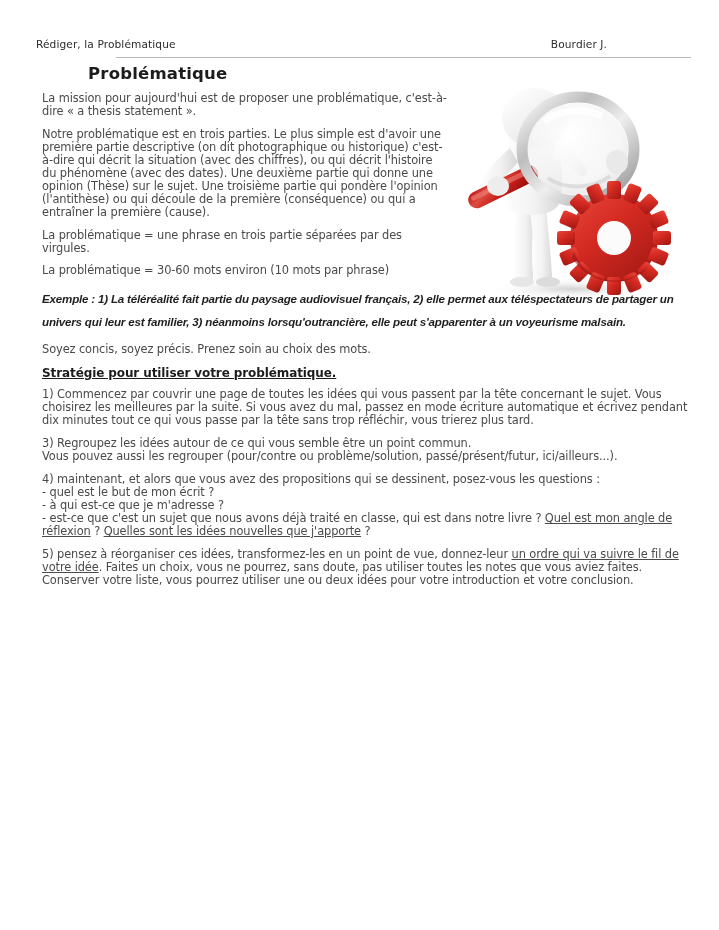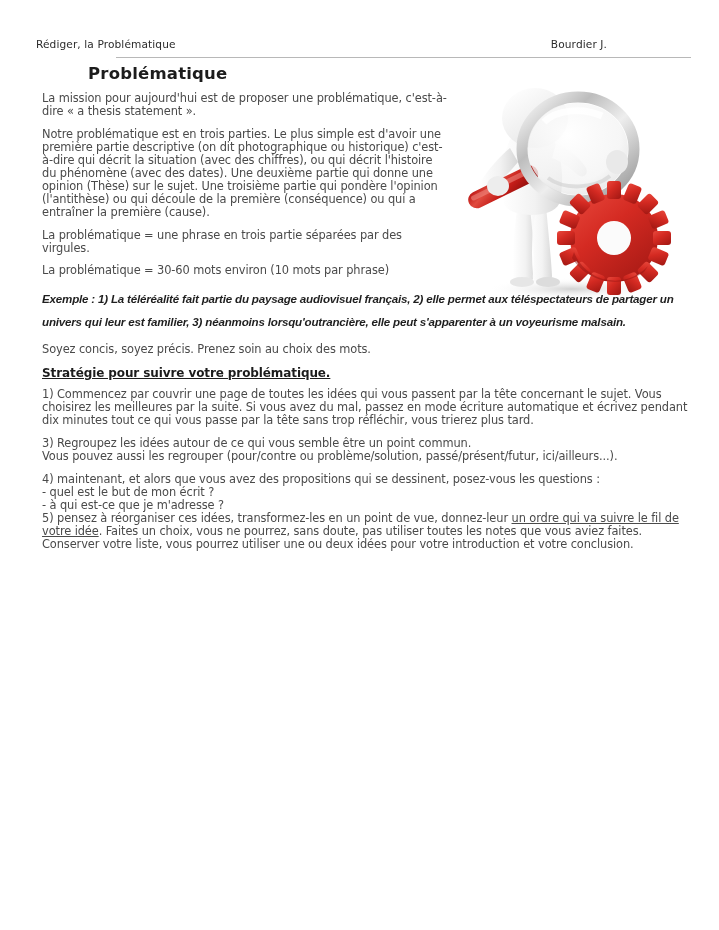--- a/index.html
+++ b/index.html
@@ -241,28 +241,29 @@
 
     <p class="para narrow tight">La problématique = une phrase en trois partie séparées par des virgules.</p>
 
 
     <p class="para">La problématique = 30-60 mots environ (10 mots par phrase)</p>
 
     <p class="example">Exemple : 1) La téléréalité fait partie du paysage audiovisuel français, 2) elle permet aux téléspectateurs  de partager un univers qui leur est familier, 3) néanmoins lorsqu'outrancière, elle peut s'apparenter à un voyeurisme malsain.</p>
 
     <p class="para">Soyez concis, soyez précis. Prenez soin au choix des mots.</p>
 
-    <p class="strategy-heading">Stratégie pour suivre votre problématique.</p>
+    <p class="strategy-heading">Stratégie pour utiliser votre problématique.</p>
 
     <p class="para step">1) Commencez par couvrir une page de toutes les idées qui vous passent par la tête concernant le sujet. Vous choisirez les meilleures par la suite. Si vous avez du mal, passez en mode écriture automatique et écrivez pendant dix minutes tout ce qui vous passe par la tête sans trop réfléchir, vous trierez plus tard.</p>
 
 
     <p class="para nogap">3) Regroupez les idées autour de ce qui vous semble être un point commun.</p>
     <p class="para step">Vous pouvez aussi les regrouper (pour/contre ou problème/solution, passé/présent/futur, ici/ailleurs...).</p>
 
     <p class="para nogap">4) maintenant, et alors que vous avez des propositions qui se dessinent, posez-vous les questions :</p>
     <p class="para nogap">- quel est le but de mon écrit ?</p>
     <p class="para nogap">- à qui est-ce que je m'adresse ?</p>
+    <p class="para step"><span>- est-ce que c'est un sujet que nous avons déjà traité en classe, qui est dans notre livre ? </span><span class="u">Quel est mon angle de réflexion</span><span> ? </span><span class="u">Quelles sont les idées nouvelles que j'apporte</span><span> ?</span></p>
 
     <p class="para step"><span>5)    pensez à réorganiser ces idées, transformez-les en un point de vue, donnez-leur </span><span class="u">un ordre qui va suivre le fil de votre idée</span><span>.  Faites un choix, vous ne pourrez, sans doute, pas utiliser toutes les notes que vous aviez faites.  Conserver votre liste, vous pourrez utiliser une ou deux idées pour votre introduction et votre conclusion.</span></p>
 
   </div>
 </div>
 
 </body></html>

